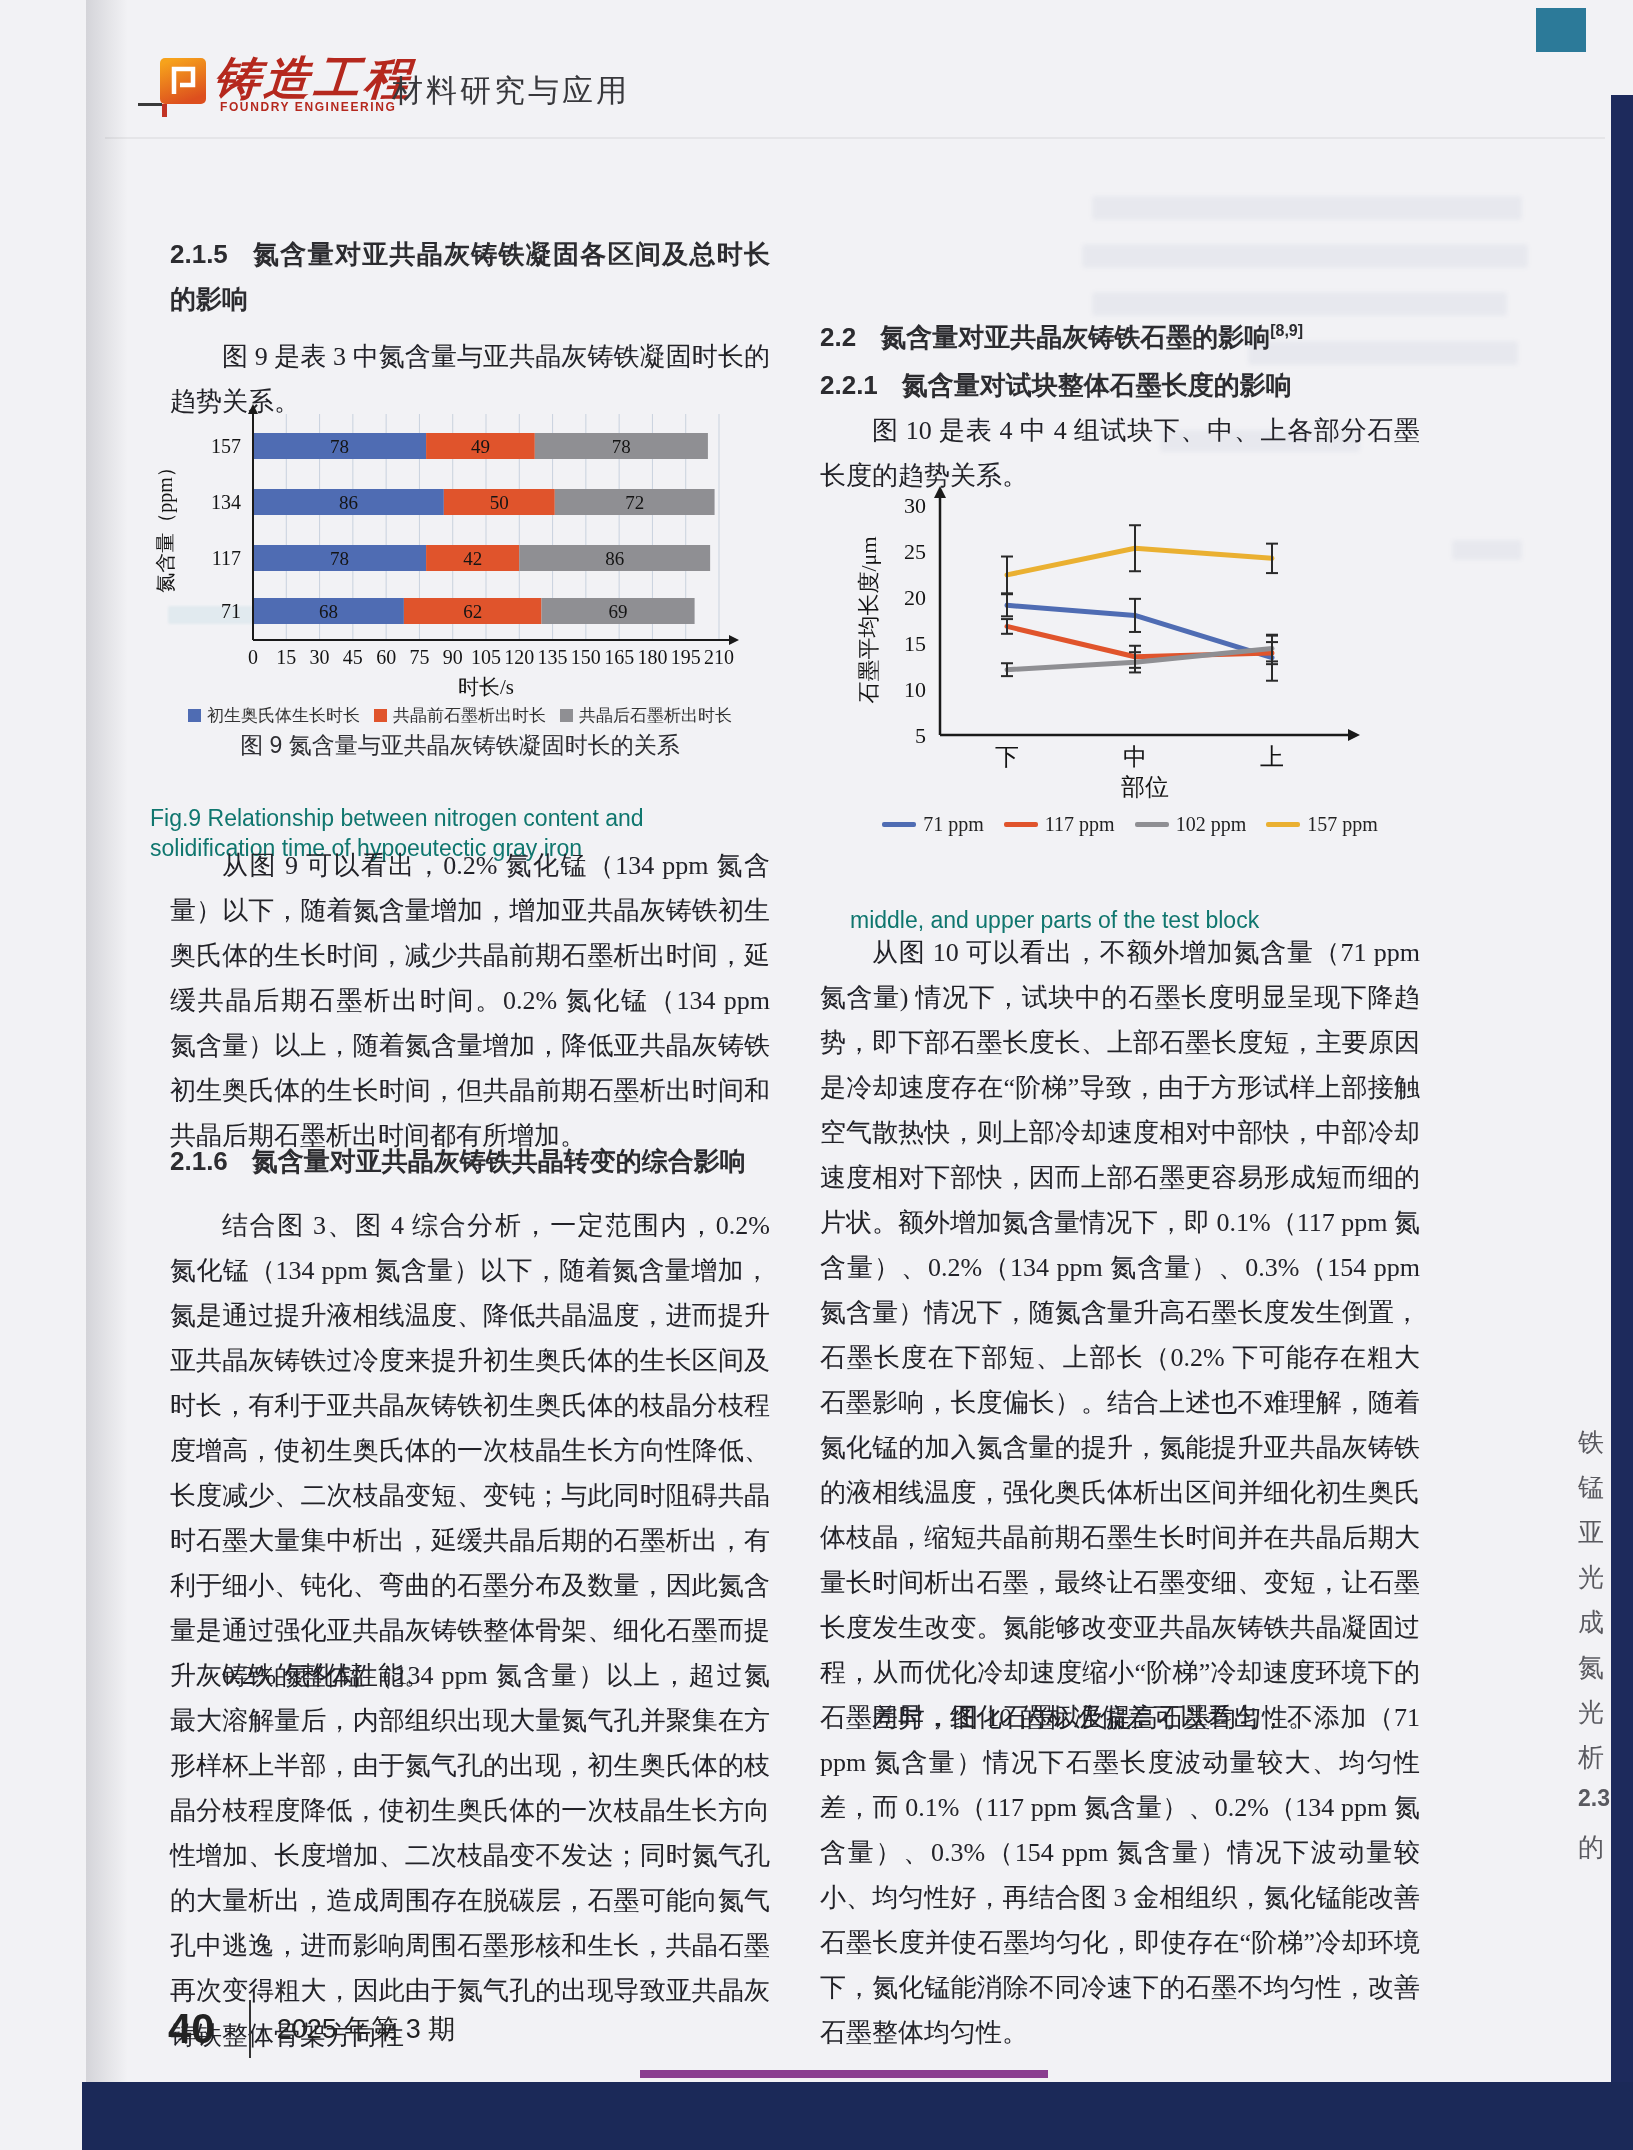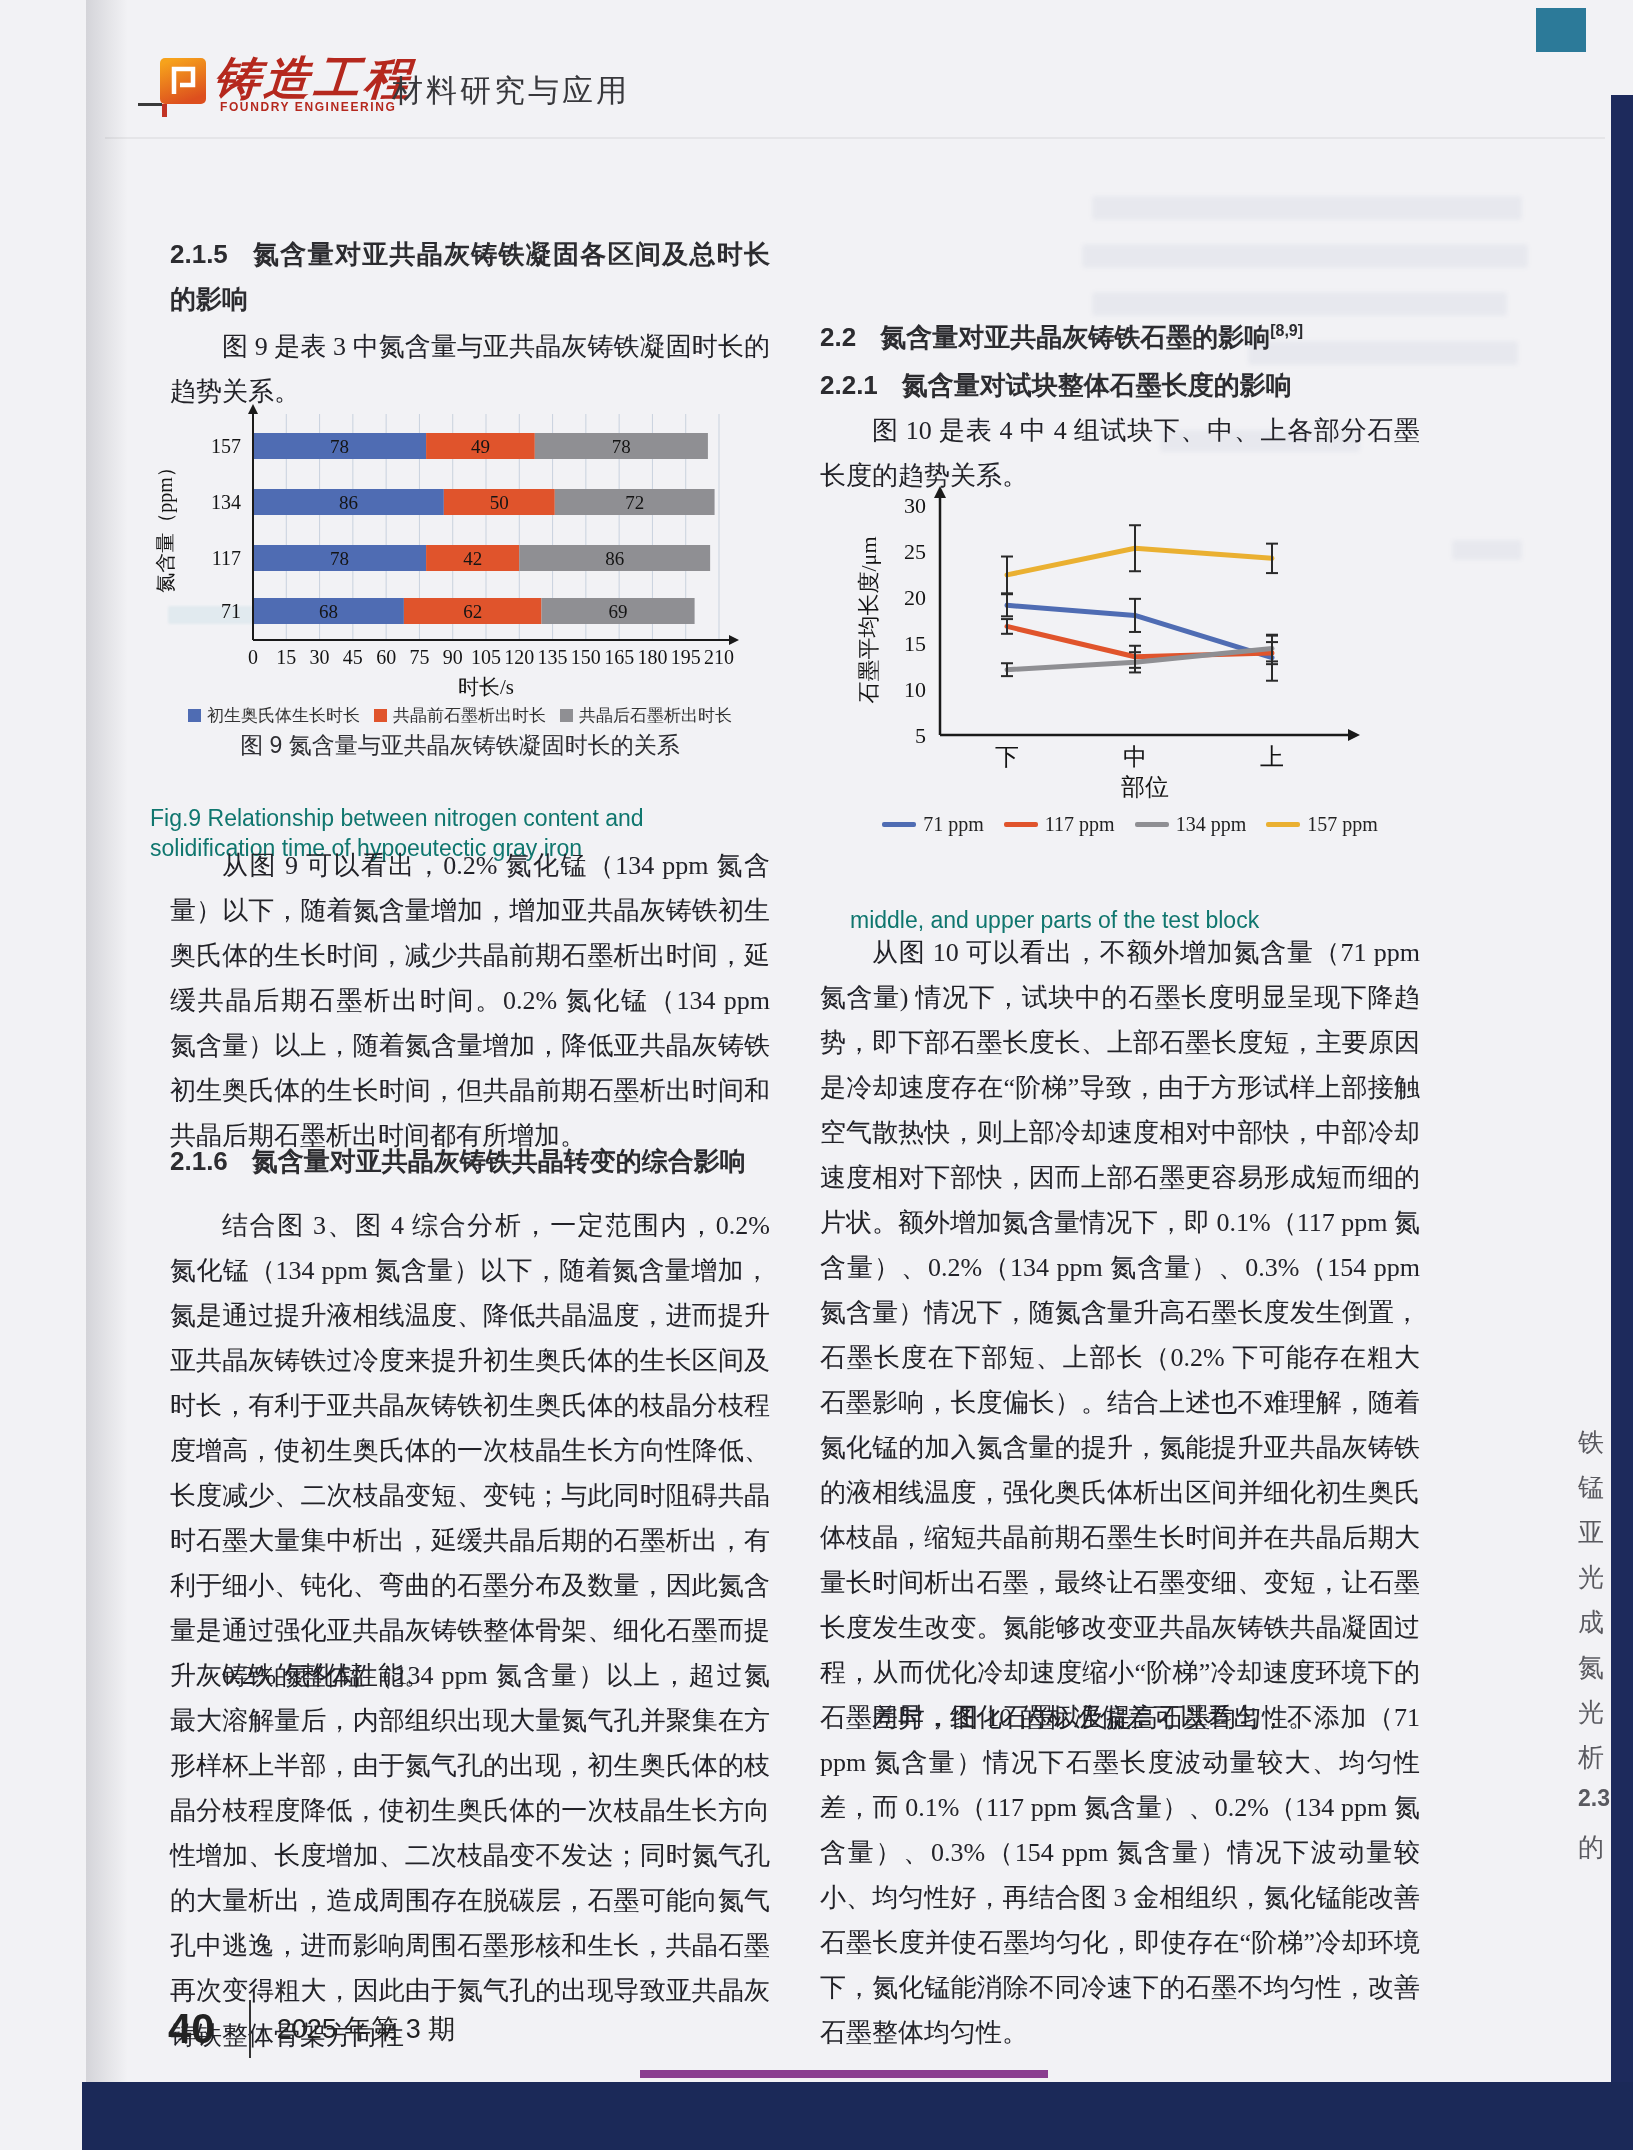--- a/index.html
+++ b/index.html
@@ -87,21 +87,21 @@
   <div class="abs logo-tail"></div>
   <div class="abs logo-cn">铸造工程</div>
   <div class="abs logo-en">FOUNDRY ENGINEERING</div>
   <div class="abs section-title">材料研究与应用</div>
 
 
   <div class="abs h2 lcol" style="top:232px;">
     <span class="hnum">2.1.5</span><span>氮含量对亚共晶灰铸铁凝固各区间及总时长的影响</span>
   </div>
 
-  <div class="abs para lcol indent" style="top:324px;">图 9 是表 3 中氮含量与亚共晶灰铸铁凝固时长的趋势关系。</div>
+  <div class="abs para lcol indent" style="top:334px;">图 9 是表 3 中氮含量与亚共晶灰铸铁凝固时长的趋势关系。</div>
 
   <svg class="figsvg" id="fig9" style="left:150px;top:402px;" width="620" height="300" viewBox="0 0 620 300">
       <line x1="136.28571428571428" y1="12" x2="136.28571428571428" y2="238" stroke="#c9d2de" stroke-width="1"></line>
       <line x1="169.57142857142856" y1="12" x2="169.57142857142856" y2="238" stroke="#c9d2de" stroke-width="1"></line>
       <line x1="202.85714285714286" y1="12" x2="202.85714285714286" y2="238" stroke="#c9d2de" stroke-width="1"></line>
       <line x1="236.14285714285714" y1="12" x2="236.14285714285714" y2="238" stroke="#c9d2de" stroke-width="1"></line>
       <line x1="269.42857142857144" y1="12" x2="269.42857142857144" y2="238" stroke="#c9d2de" stroke-width="1"></line>
       <line x1="302.7142857142857" y1="12" x2="302.7142857142857" y2="238" stroke="#c9d2de" stroke-width="1"></line>
       <line x1="336" y1="12" x2="336" y2="238" stroke="#c9d2de" stroke-width="1"></line>
       <line x1="369.2857142857143" y1="12" x2="369.2857142857143" y2="238" stroke="#c9d2de" stroke-width="1"></line>
@@ -263,21 +263,21 @@
       <span class="leg10-item">
         <span class="leg10-swatch" style="background: rgb(79, 108, 179);"></span>
         <span>71 ppm</span>
       </span>
       <span class="leg10-item">
         <span class="leg10-swatch" style="background: rgb(224, 84, 44);"></span>
         <span>117 ppm</span>
       </span>
       <span class="leg10-item">
         <span class="leg10-swatch" style="background: rgb(143, 143, 147);"></span>
-        <span>134 ppm</span>
+        <span>102 ppm</span>
       </span>
       <span class="leg10-item">
         <span class="leg10-swatch" style="background: rgb(234, 176, 49);"></span>
         <span>157 ppm</span>
       </span>
     </div>
   <div class="fig-caption-en" style="left:850px;top:866px;width:560px;">
     <div>middle, and upper parts of the test block</div>
   </div>
 

